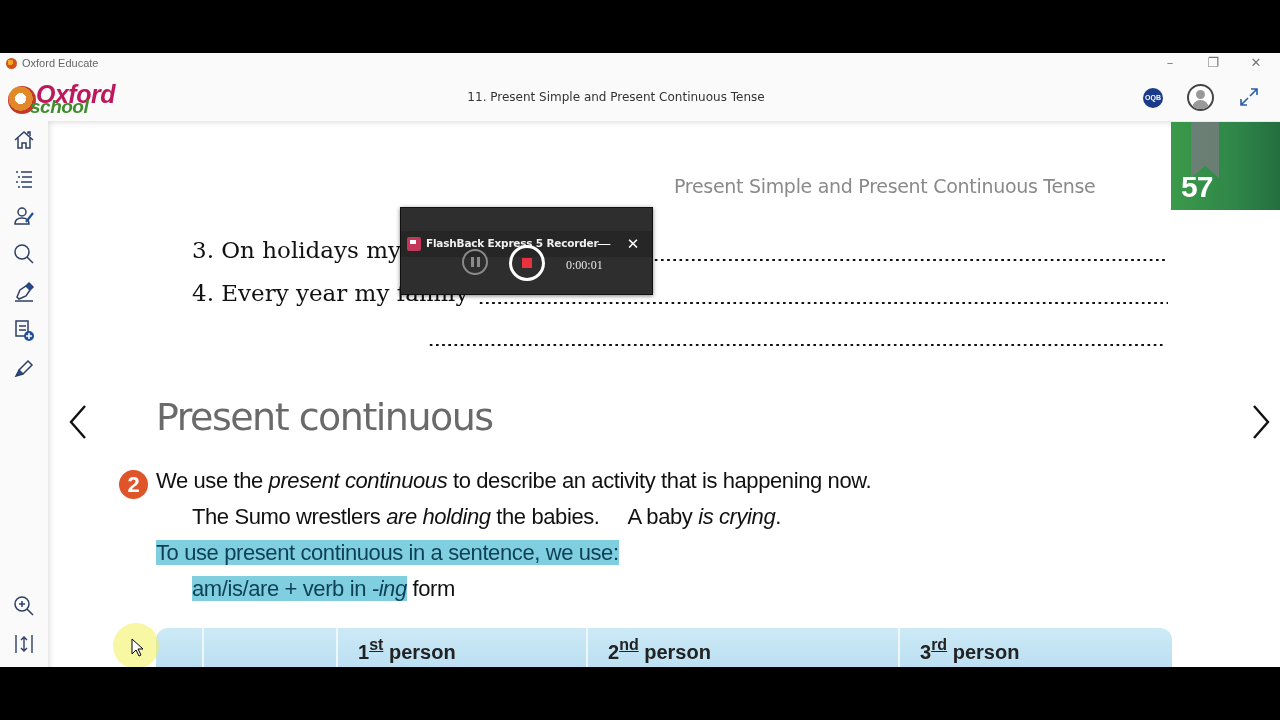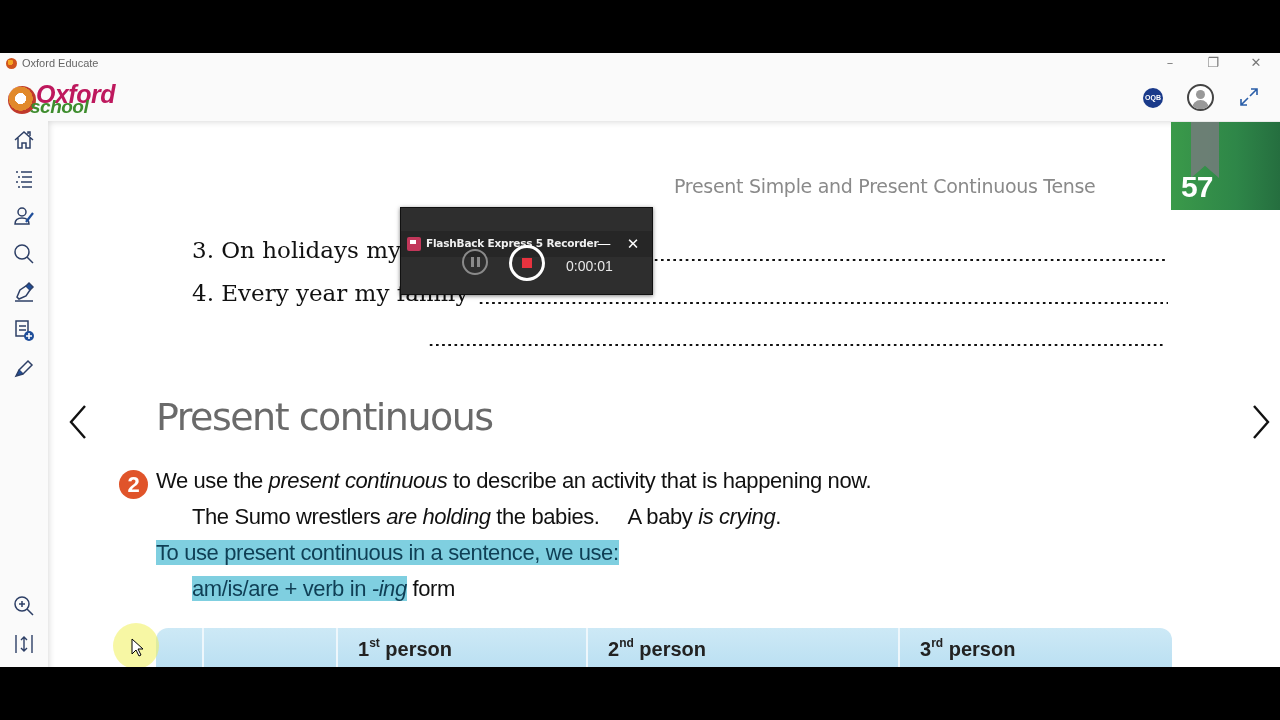--- a/index.html
+++ b/index.html
@@ -59,40 +59,40 @@
 
   .num-badge { position: absolute; left: 71px; top: 349px; width: 29px; height: 29px; border-radius: 50%; background: #e0542a; color: #fff; font-family: "Liberation Sans", sans-serif; font-weight: bold; font-size: 22px; text-align: center; line-height: 29px; }
   .body-line { position: absolute; font-family: Liberation Sans, sans-serif; font-size: 22px; color: #111; white-space: nowrap; letter-spacing: -0.4px; }
   .body-line i { font-style: italic; }
   .hl { background: #7fcfe0; color: #0f3f55; }
 
   .table-head { position: absolute; left: 108px; top: 507px; width: 1016px; height: 50px; border-radius: 12px 12px 0 0;
      background: linear-gradient(180deg, #cde9f6 0%, #b6ddf1 100%); }
   .th-cell { position: absolute; top: 0; height: 50px; border-left: 2px solid #eef7fc; }
   .th-label { position: absolute; top: 8px; left: 20px; font-family: "Liberation Sans", sans-serif; font-weight: bold; font-size: 20px; color: #222; white-space: nowrap; }
-  .th-label sup { font-size: 12px; vertical-align: 9px; }
+  .th-label sup { font-size: 16px; vertical-align: 9px; text-decoration: underline; }
 
   .cursor-halo { position: absolute; left: 113px; top: 570px; width: 46px; height: 46px; border-radius: 50%; background: rgba(240, 240, 90, 0.55); }
   .cursor { position: absolute; left: 131px; top: 585px; width: 14px; height: 20px; }
 
   
   .recorder { position: absolute; left: 400px; top: 207px; width: 253px; height: 88px; background: #2e2e2e; border: 1px solid #111; box-shadow: 0 1px 4px rgba(0,0,0,0.5); }
   .rec-titlebar { position: absolute; left: 0; top: 0; width: 251px; height: 26px; background: #262626; margin-top: 23px; }
   .rec-icon { position: absolute; left: 6px; top: 6px; width: 14px; height: 14px; background: #c2375a; border-radius: 2px; }
   .rec-icon::after { content: ""; position: absolute; left: 3px; top: 3px; width: 6px; height: 4px; background: #fff; }
   .rec-title { position: absolute; left: 25px; top: 6px; font-family: "DejaVu Sans", sans-serif; font-weight: bold; font-size: 10.5px; color: #f0f0f0; letter-spacing: -0.2px; white-space: nowrap; }
   .rec-min { position: absolute; left: 193px; top: 3px; width: 20px; height: 20px; color: #fff; font-size: 14px; text-align: center; line-height: 18px; cursor: pointer; }
   .rec-close { position: absolute; left: 222px; top: 3px; width: 20px; height: 20px; color: #fff; font-size: 15px; text-align: center; line-height: 20px; cursor: pointer; font-weight: bold; }
   .rec-pause { position: absolute; left: 61px; top: 41px; width: 26px; height: 26px; border: 2px solid #8a8a8a; border-radius: 50%; cursor: pointer; }
   .rec-pause::before, .rec-pause::after { content: ""; position: absolute; top: 6px; width: 3px; height: 10px; background: #8a8a8a; }
   .rec-pause::before { left: 7px; }
   .rec-pause::after { left: 13px; }
   .rec-stop { position: absolute; left: 108px; top: 37px; width: 36px; height: 36px; border: 3px solid #fff; border-radius: 50%; cursor: pointer; }
   .rec-stop::after { content: ""; position: absolute; left: 10px; top: 10px; width: 10px; height: 10px; background: #e8333f; }
-  .rec-time { position: absolute; left: 165px; top: 50px; font-family: Liberation Sans, sans-serif; font-size: 14px; color: #e8e8e8; }
+  .rec-time { position: absolute; left: 165px; top: 50px; font-family: Liberation Serif, serif; font-size: 12px; color: #e8e8e8; }
 </style>
 </head>
 <body>
 
 <div class="letterbox-top"></div>
 
 <div class="window">
 
   <div class="titlebar">
     <span class="app-icon"></span>
@@ -101,20 +101,21 @@
     <span class="win-btn win-max">❐</span>
     <span class="win-btn win-close">✕</span>
   </div>
 
   <div class="appbar">
     <div class="logo">
       <span class="e-mark"></span>
       <span class="oxford">Oxford</span>
       <span class="educate">school</span>
     </div>
+    <div class="page-heading">11. Present Simple and Present Continuous Tense</div>
     <div class="oqb-btn">OQB</div>
     <div class="avatar-btn">
       <span class="head"></span>
       <span class="body"></span>
     </div>
     <div class="expand-btn">
       <svg viewBox="0 0 24 24" width="24" height="24" fill="none" stroke="#2a5ea8" stroke-width="1.6">
         <path d="M14 4h6v6M20 4l-7 7M10 20H4v-6M4 20l7-7"></path>
       </svg>
     </div>

